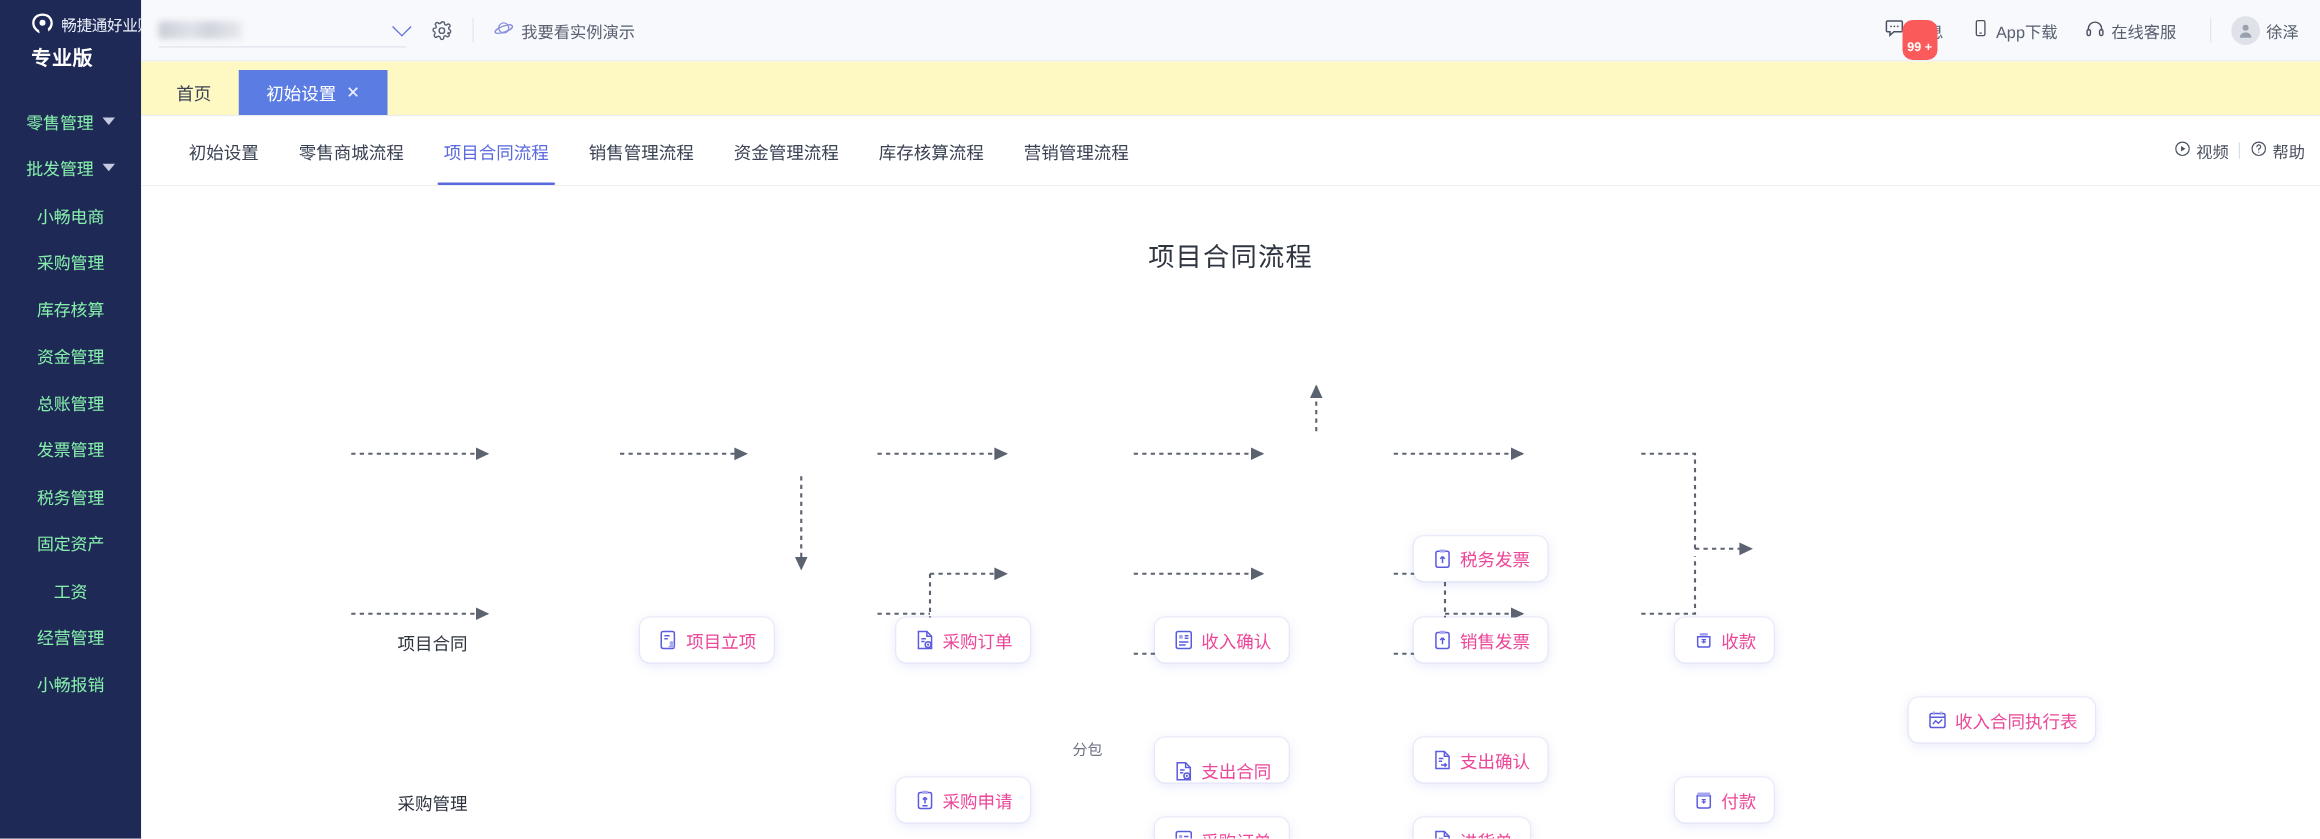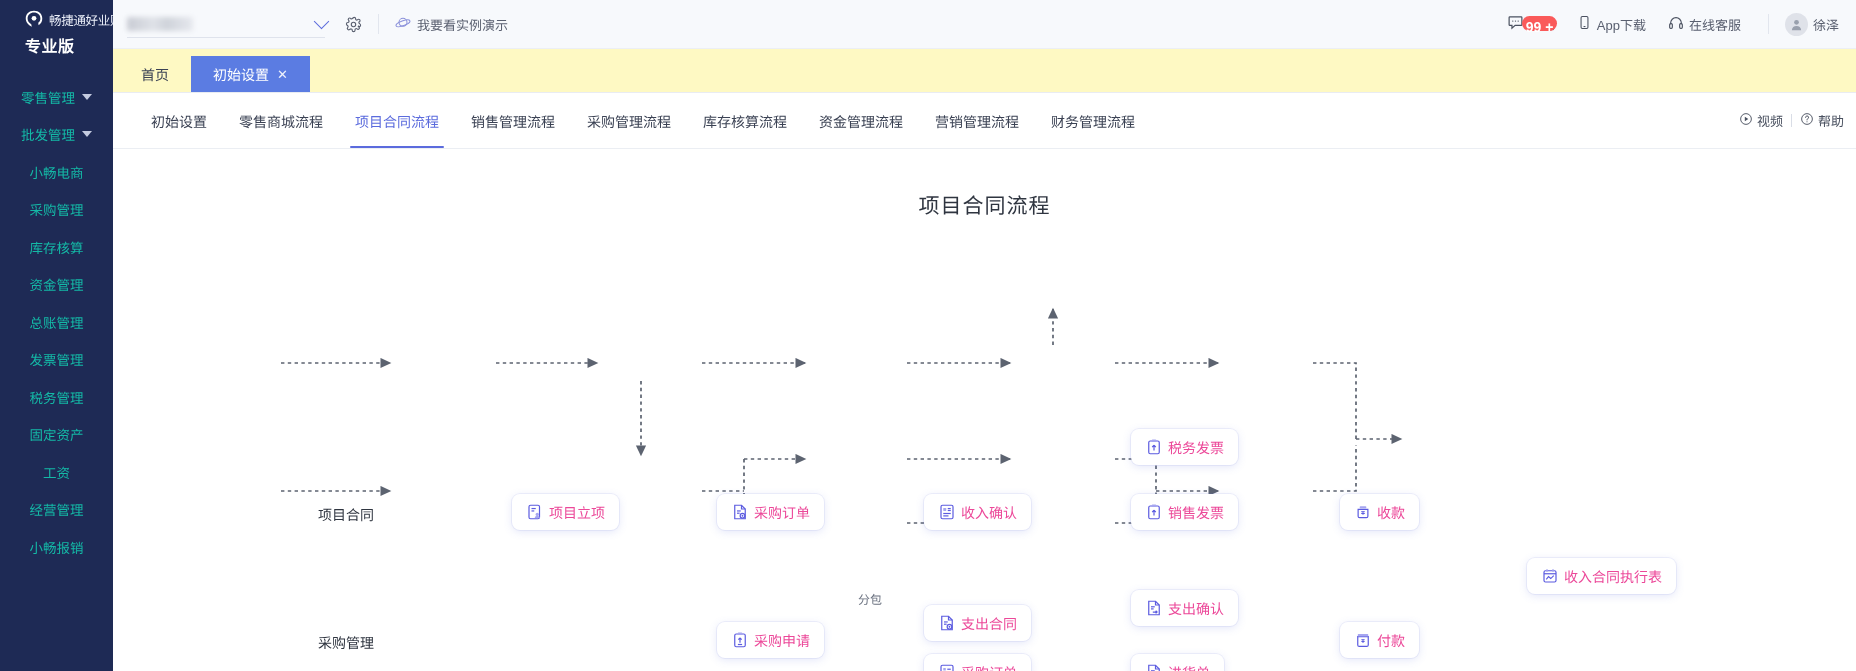--- a/index.html
+++ b/index.html
@@ -28,21 +28,21 @@
     color: #e8ecf7; font-size: 12.5px; letter-spacing: -0.3px;
     white-space: nowrap; font-weight: 500;
   }
   .brand-sub {
     color: #ffffff; font-size: 16px; margin-top: 3px; padding-left: 2px;
     font-weight: 600; letter-spacing: 0.5px;
   }
   .side-menu { padding-top: 14px; }
   .side-item {
     height: 37.5px; display: flex; align-items: center;
-    justify-content: center; color: #14b8a6; font-size: 13.5px;
+    justify-content: center; color: #86efac; font-size: 13.5px;
     cursor: pointer; position: relative; gap: 7px;
   }
   .caret-down {
     width: 0; height: 0; border-left: 5px solid transparent;
     border-right: 5px solid transparent; border-top: 6px solid #c4cbe0;
   }
 
   
   .main { flex: 1; display: flex; flex-direction: column; min-width: 0; position: relative; }
 
@@ -78,22 +78,22 @@
   .hdr-right {
     margin-left: auto; display: flex; align-items: center; gap: 0px;
     padding-right: 6px; height: 100%;
   }
   .hdr-item {
     display: flex; align-items: center; gap: 5px; color: #5a6070;
     font-size: 13px; cursor: pointer; padding: 0 11px; position: relative;
   }
   .badge {
     position: absolute; top: 2px; left: 26px; background: #fa5a5a;
-    color: #fff; font-size: 14px; line-height: 14px; height: 15px;
-    padding: 4px 4px; border-radius: 8px; font-weight: 700; white-space: nowrap;
+    color: #fff; font-size: 10px; line-height: 14px; height: 15px;
+    padding: 16px 4px; border-radius: 8px; font-weight: 700; white-space: nowrap;
   }
   .avatar {
     width: 23px; height: 23px; border-radius: 50%; background: #dfe2e9;
     display: flex; align-items: center; justify-content: center;
     flex: 0 0 23px;
   }
   .user-name { color: #5a6070; font-size: 13px; white-space: nowrap; }
 
   
   .tabstrip {
@@ -312,33 +312,27 @@
       <div class="modnav-item">
           <span>零售商城流程</span>
         </div>
       <div class="modnav-item active">
           <span>项目合同流程</span>
         </div>
       <div class="modnav-item">
           <span>销售管理流程</span>
         </div>
       <div class="modnav-item">
-          <span>采购管理流程</span>
+          <span>资金管理流程</span>
         </div>
       <div class="modnav-item">
           <span>库存核算流程</span>
         </div>
       <div class="modnav-item">
-          <span>资金管理流程</span>
-        </div>
-      <div class="modnav-item">
           <span>营销管理流程</span>
-        </div>
-      <div class="modnav-item">
-          <span>财务管理流程</span>
         </div>
 
       <div class="modnav-right">
         <div class="mlink">
           <span>
             <svg width="14" height="14" viewBox="0 0 24 24" fill="none" stroke="#4a5160" stroke-width="1.6">
               <circle cx="12" cy="12" r="9.2"></circle>
               <path d="M10 8.2l6 3.8-6 3.8z" fill="#4a5160" stroke="none"></path>
             </svg>
           </span>
@@ -504,21 +498,21 @@
             <svg width="18" height="18" viewBox="0 0 24 24" fill="none" stroke="#5b5be0" stroke-width="1.6">
               <rect x="5" y="4" width="14" height="17" rx="2"></rect>
               <rect x="9" y="2" width="6" height="3.4" rx="1" fill="#a6a6f0" stroke="none"></rect>
               <path d="M12 9.2v6.6M12 9.2l-2.2 2.4M12 9.2l2.2 2.4"></path>
               <line x1="9.2" y1="18" x2="14.8" y2="18"></line>
             </svg>
           </span>
           <span>采购申请</span>
         </div>
 
-        <div class="node" style="left:811px; top:456px;">
+        <div class="node" style="left:811px; top:441px;align-items:flex-end;">
           <span class="nicon">
             <svg width="18" height="18" viewBox="0 0 24 24" fill="none" stroke="#5b5be0" stroke-width="1.6">
               <path d="M5 3h9l5 5v13H5z"></path>
                 <path d="M14 3v5h5"></path>
               <line x1="8" y1="10.6" x2="13" y2="10.6"></line>
                 <line x1="8" y1="13.6" x2="11.5" y2="13.6"></line>
               <circle cx="15.3" cy="17" r="3.1" fill="#fff"></circle>
               <circle cx="15.3" cy="17" r="1.2" fill="#5b5be0" stroke="none"></circle>
             </svg>
           </span>

